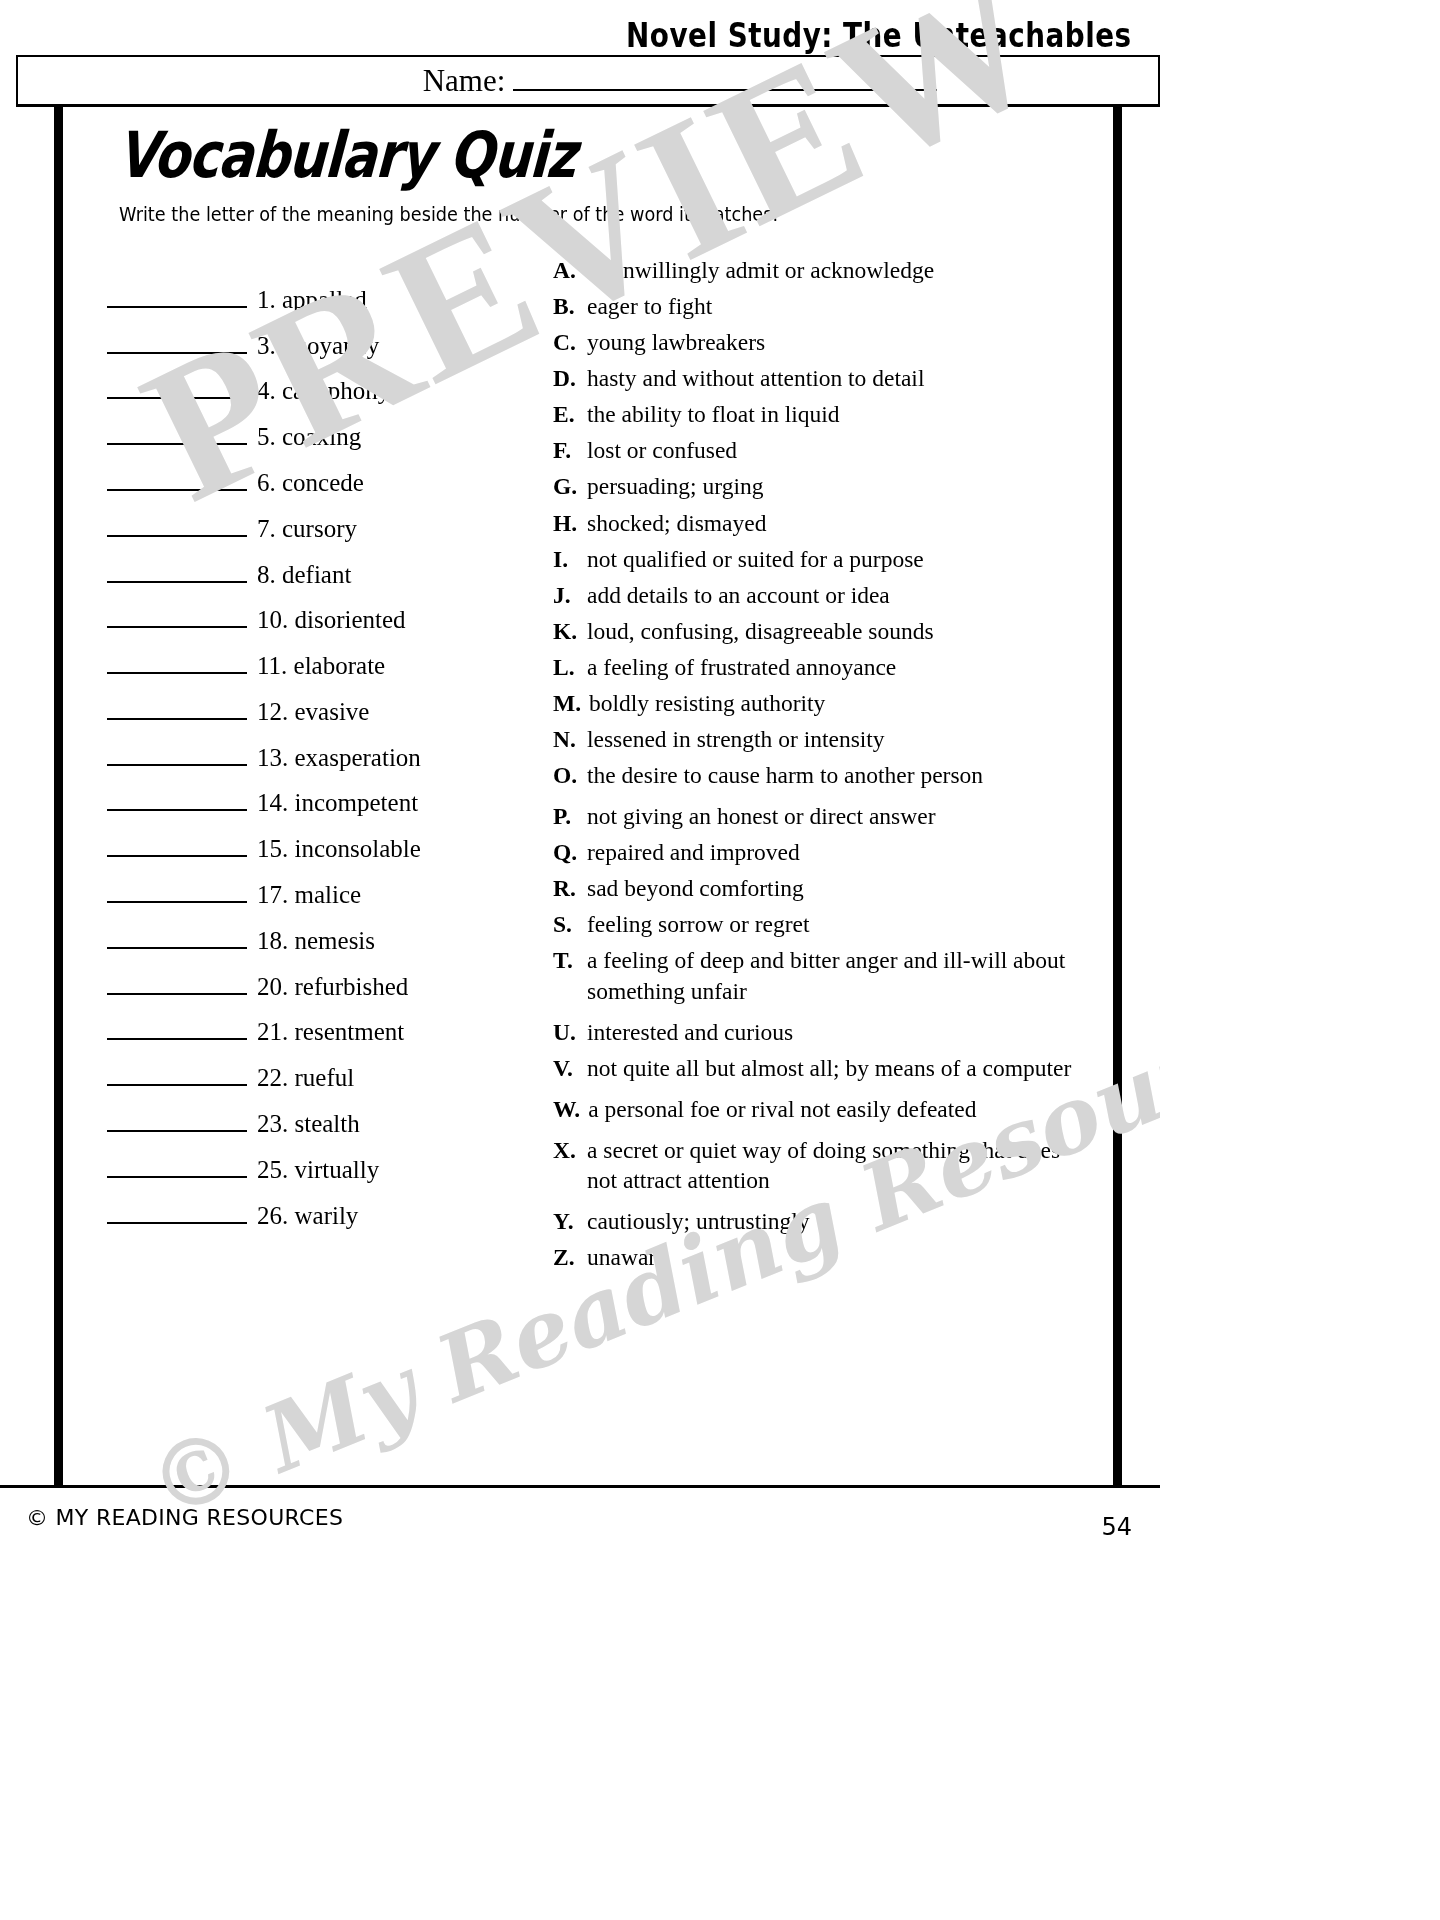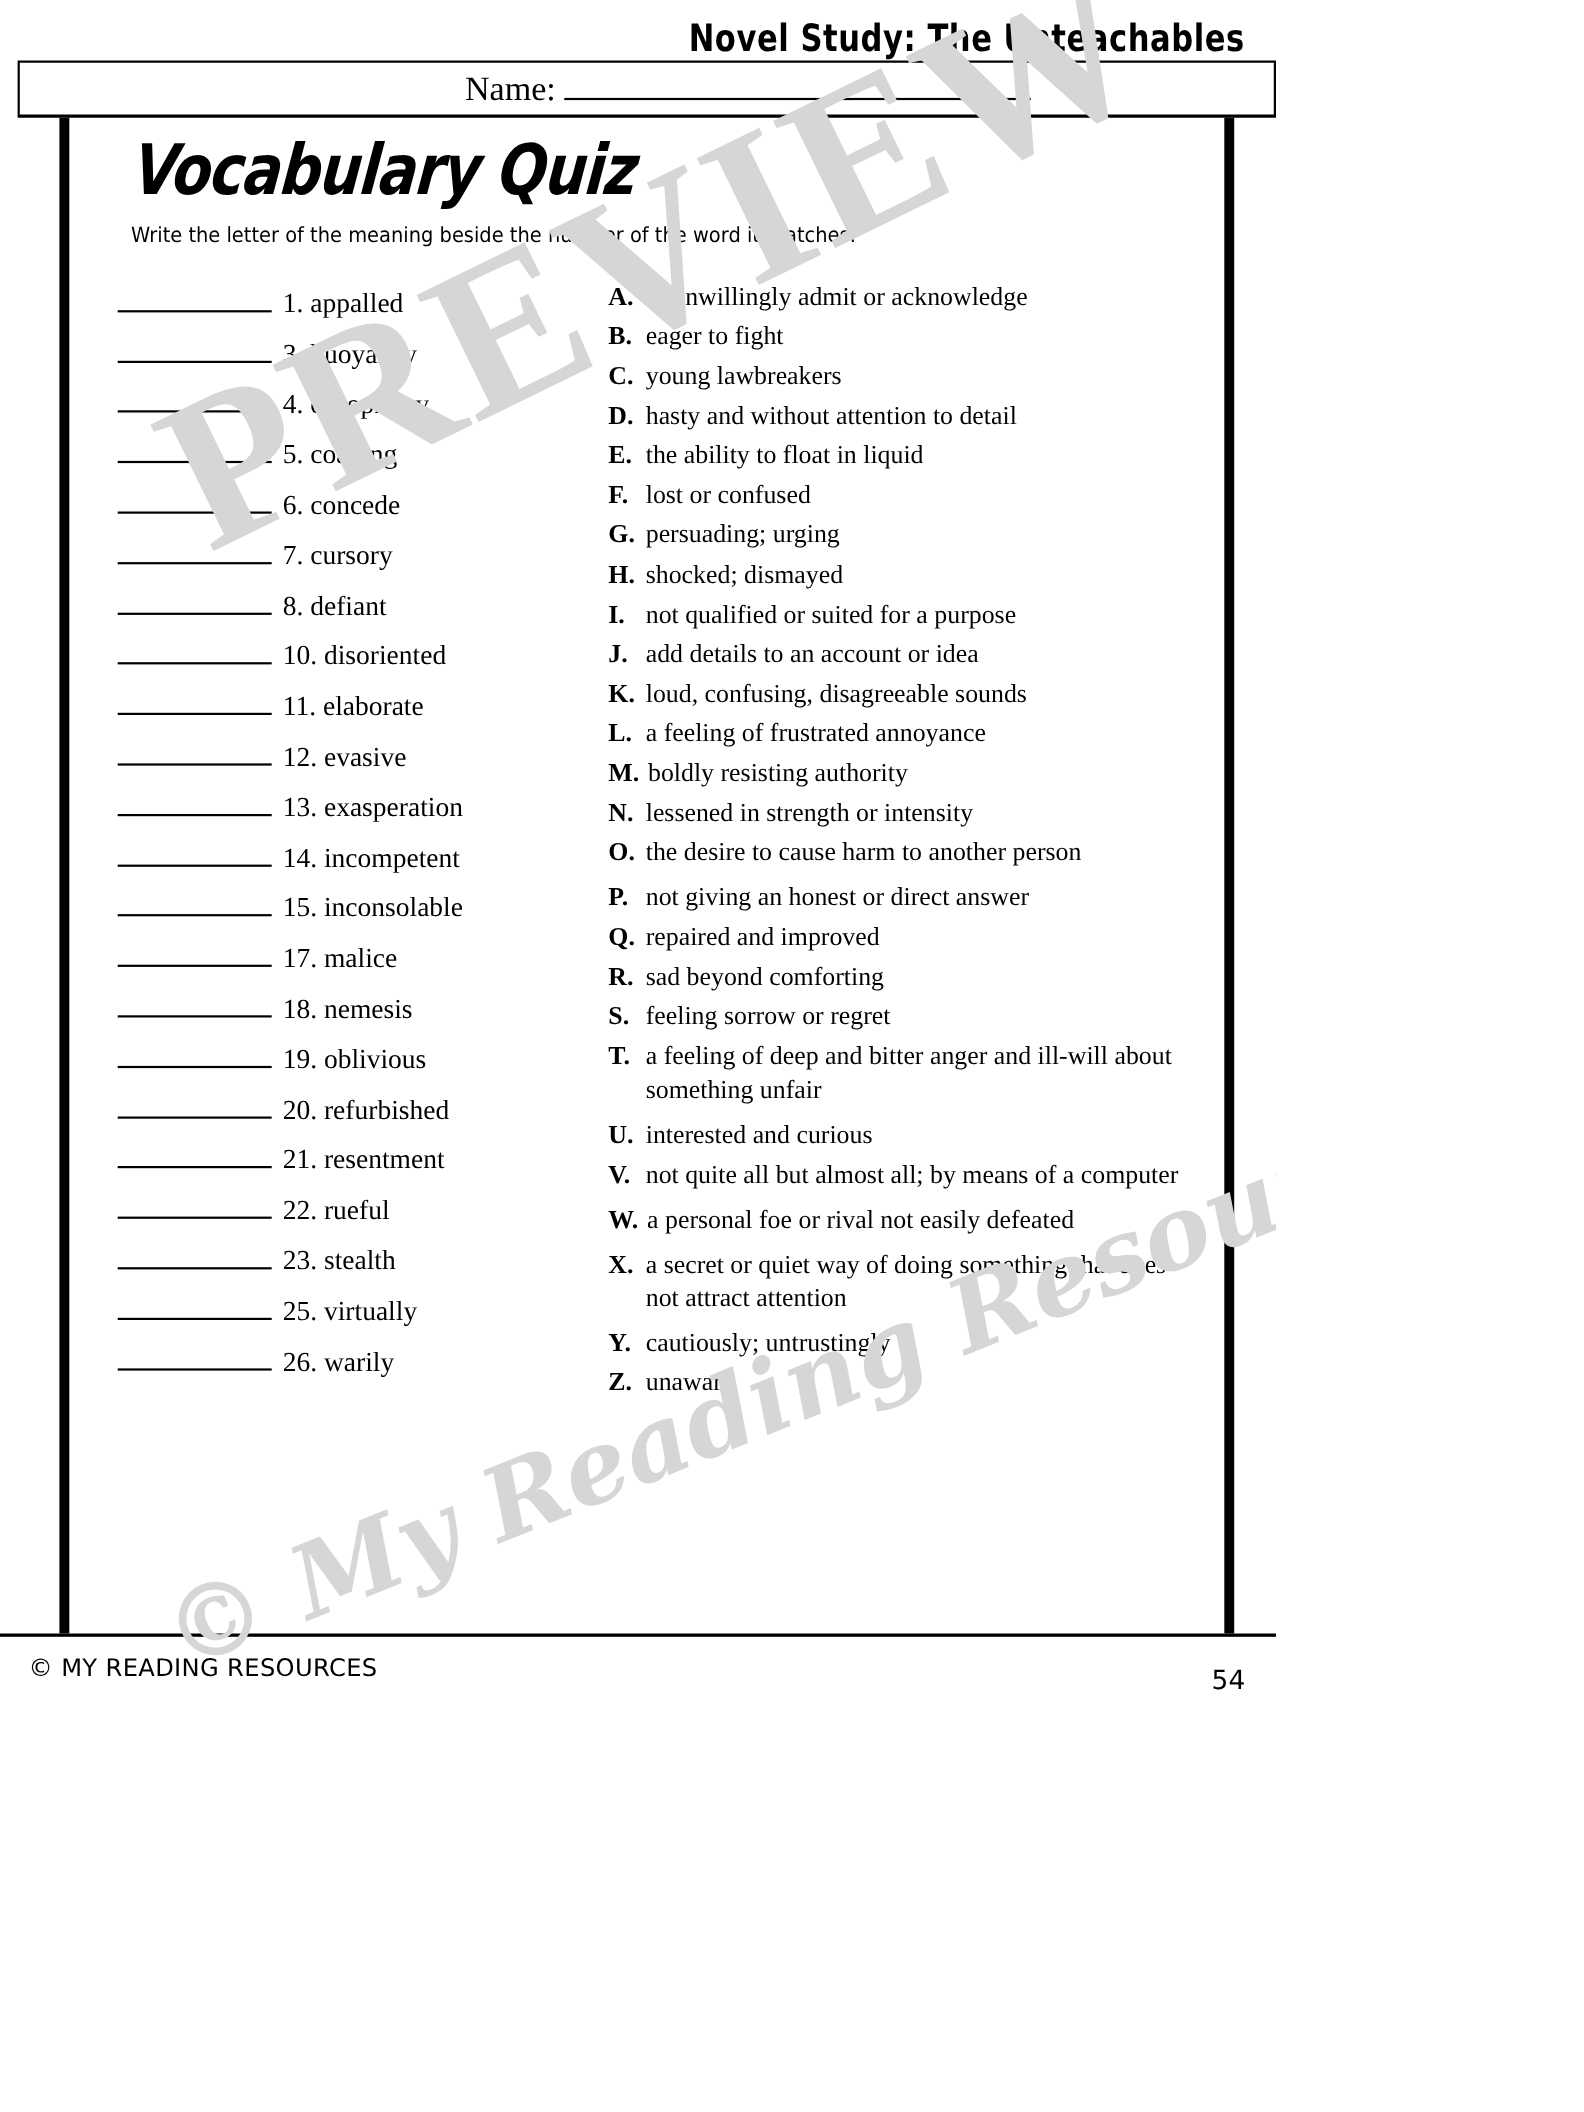--- a/index.html
+++ b/index.html
@@ -291,24 +291,20 @@
             <div class="word-row">
               <span class="word-blank"></span>
               <span class="word-text">17. malice</span>
             </div>
             <div class="word-row">
               <span class="word-blank"></span>
               <span class="word-text">18. nemesis</span>
             </div>
             <div class="word-row">
               <span class="word-blank"></span>
-              <span class="word-text">19. oblivious</span>
-            </div>
-            <div class="word-row">
-              <span class="word-blank"></span>
               <span class="word-text">20. refurbished</span>
             </div>
             <div class="word-row">
               <span class="word-blank"></span>
               <span class="word-text">21. resentment</span>
             </div>
             <div class="word-row">
               <span class="word-blank"></span>
               <span class="word-text">22. rueful</span>
             </div>

